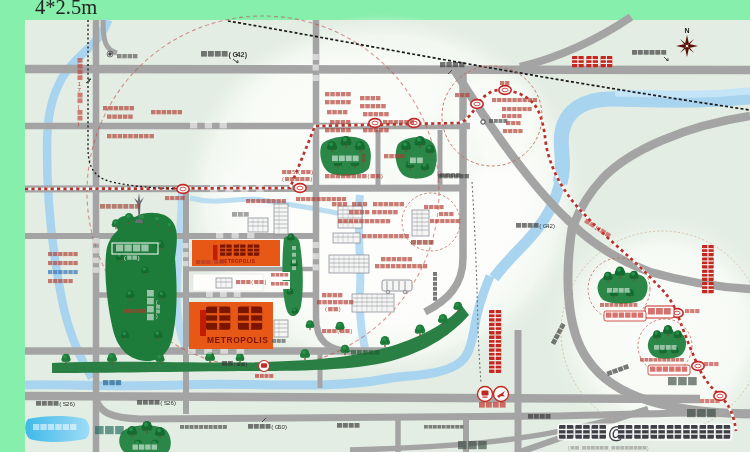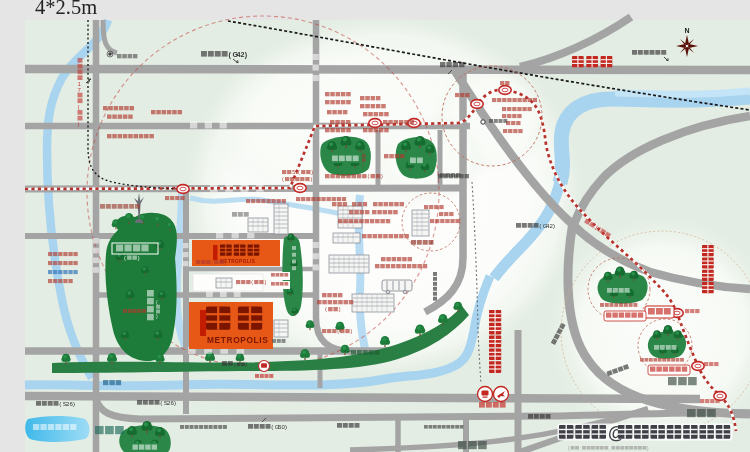--- a/index.html
+++ b/index.html
@@ -1,16 +1,16 @@
 <!DOCTYPE html>
 <html><head>
 <meta charset="utf-8">
 <style>
 html,body{margin:0;padding:0;background:#ffffff;}
-#wrap{position:relative;width:750px;height:452px;overflow:hidden;background:#e5e5e5;}
+#wrap{position:relative;width:750px;height:452px;overflow:hidden;background:#86efac;}
 #title{position:absolute;left:35px;top:-4px;font-family:"Liberation Serif",serif;font-size:20.5px;color:#222;}
 svg{position:absolute;left:0;top:0;}
 </style>
 </head>
 <body>
 <div id="wrap">
 
 <div id="title">4*2.5m</div>
 <svg width="750" height="452" viewBox="0 0 750 452">
 <defs>

